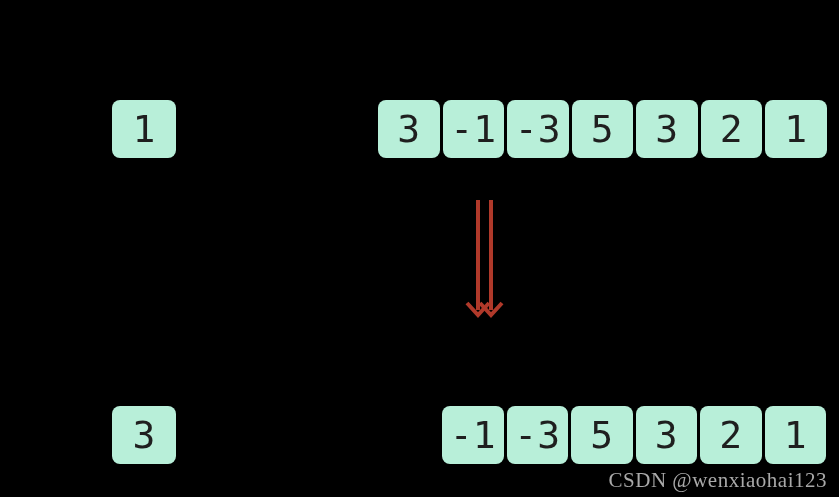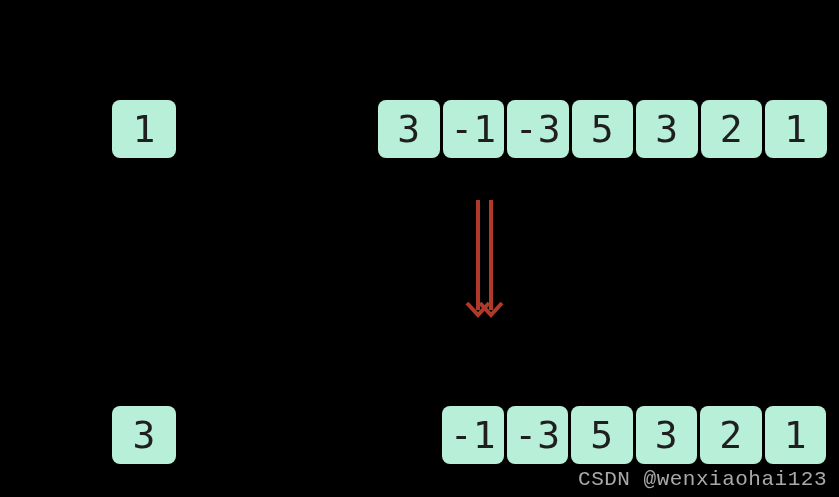--- a/index.html
+++ b/index.html
@@ -50,21 +50,21 @@
     position: absolute;
     left: 460px;
     top: 196px;
     width: 50px;
     height: 130px;
   }
   .watermark {
     position: absolute;
     right: 12px;
     top: 468px;
-    font-family: Liberation Mono, monospace;
+    font-family: Liberation Serif, serif;
     font-size: 21px;
     color: var(--watermark, #a9a9a9);
     letter-spacing: 0.5px;
     white-space: nowrap;
   }
 </style>
 </head>
 <body>
 
 <div class="stage">

